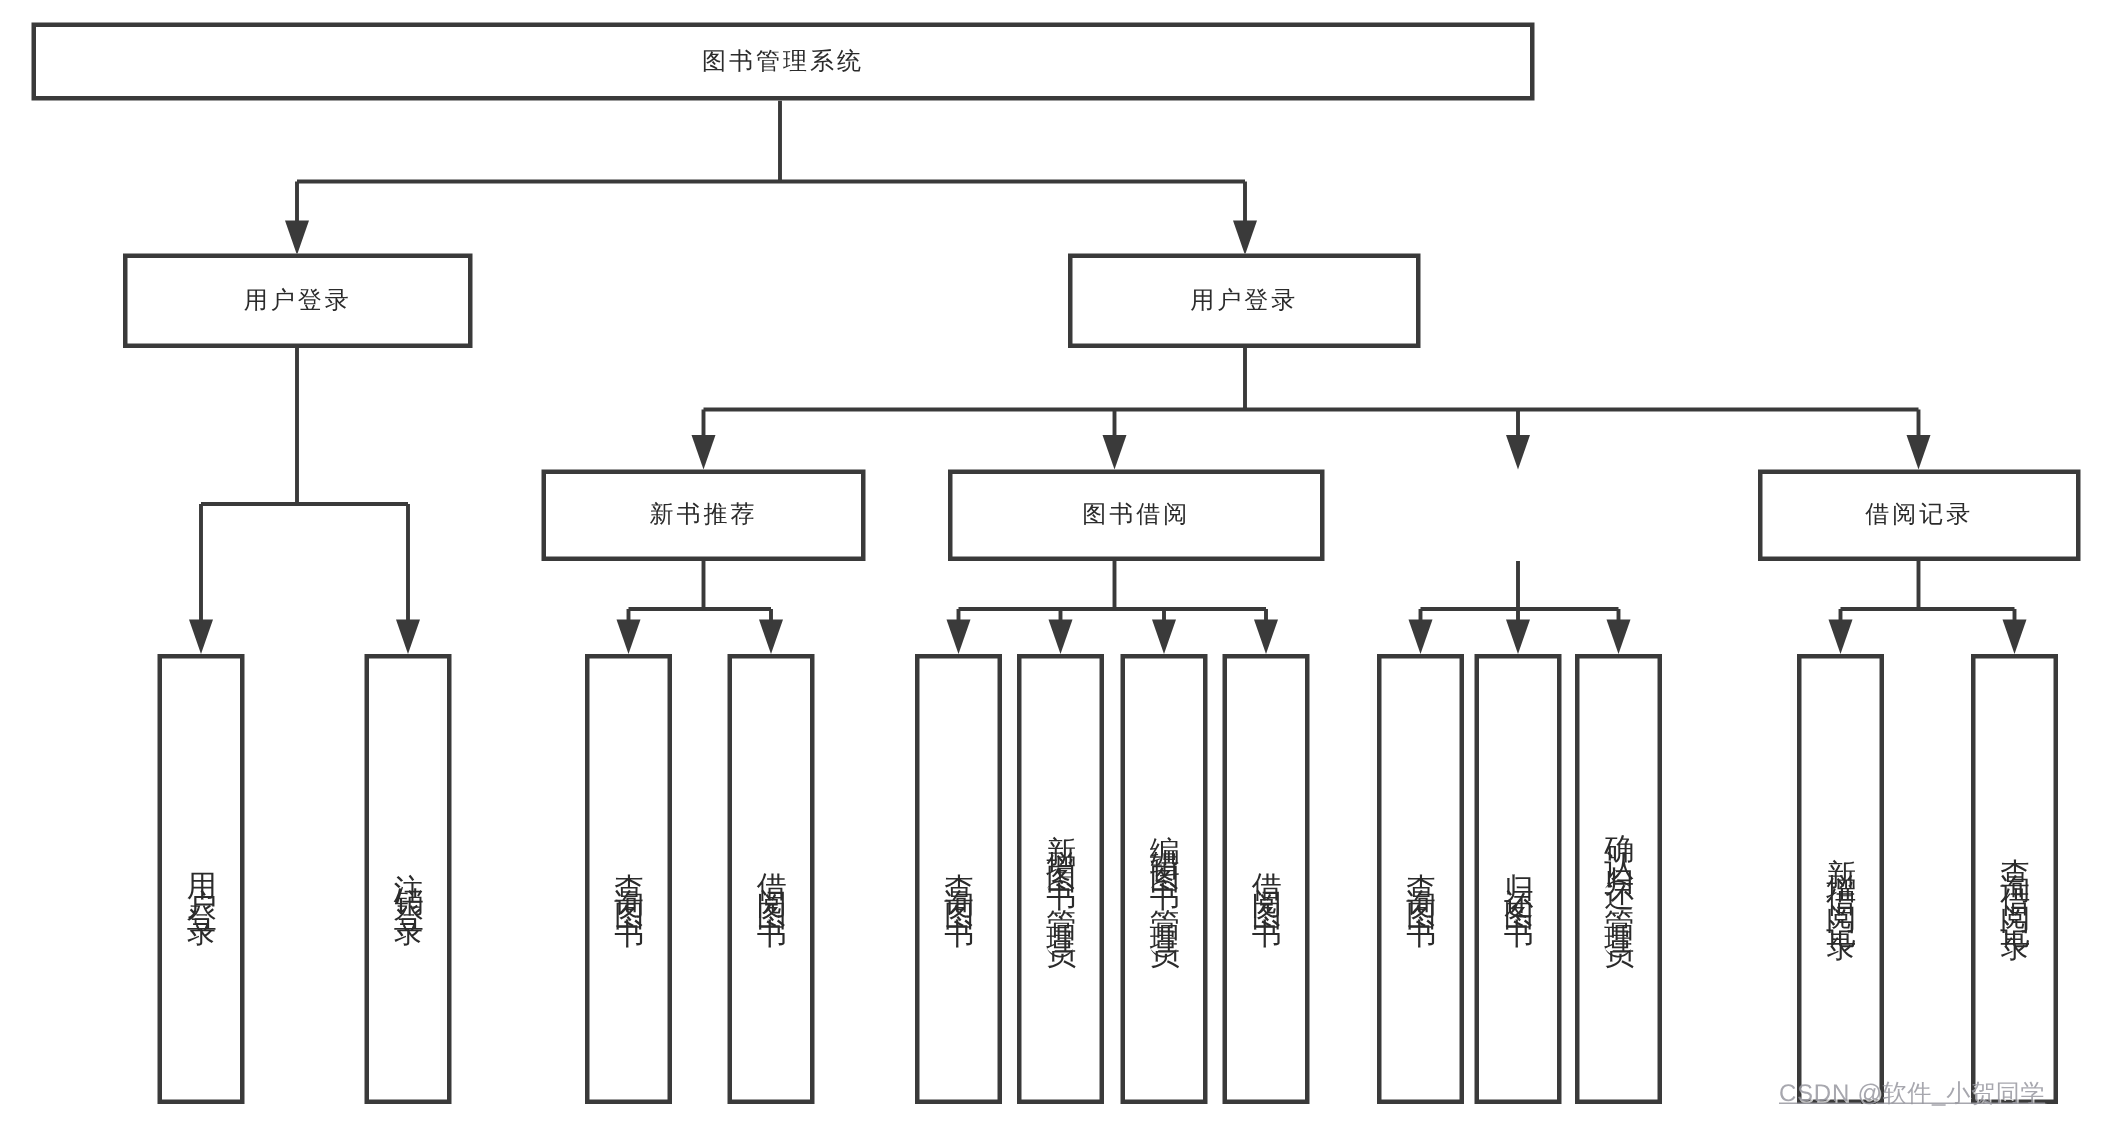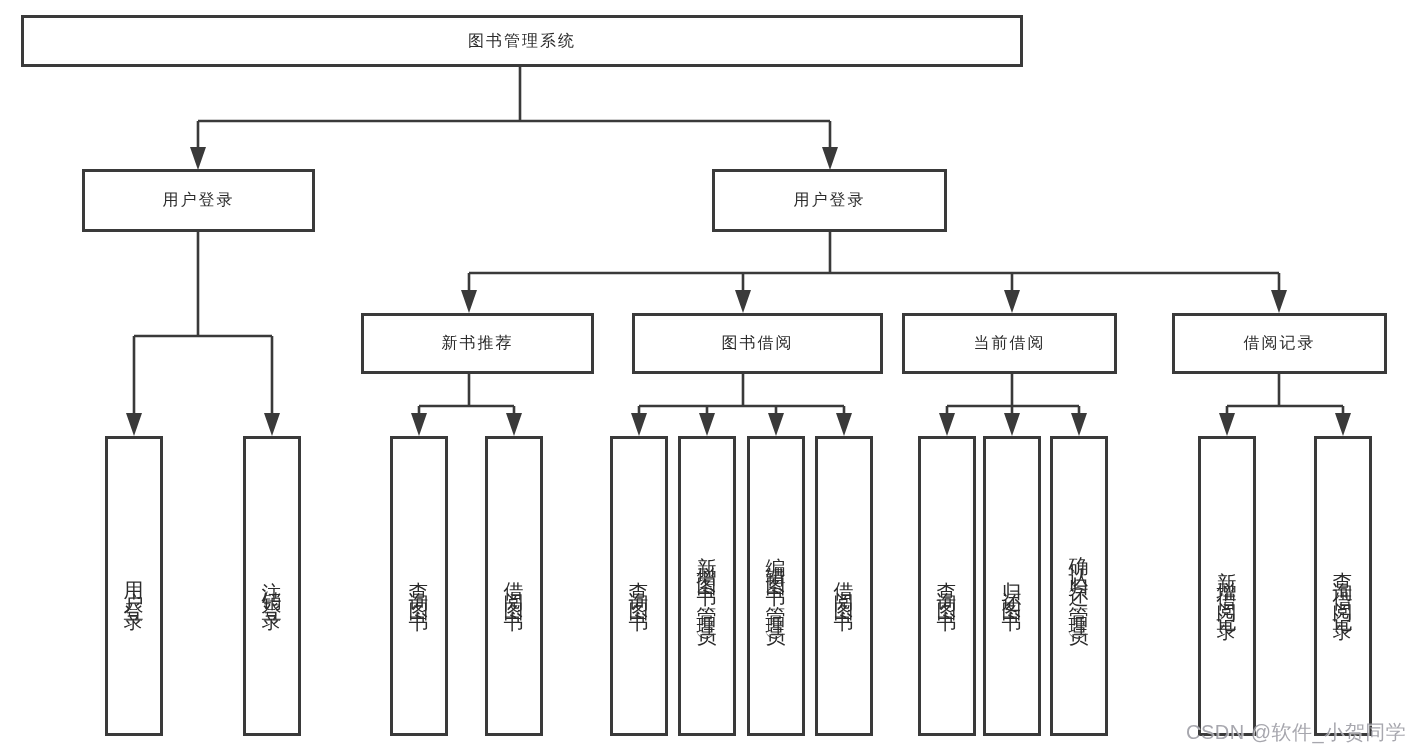--- a/index.html
+++ b/index.html
@@ -52,26 +52,27 @@
     writing-mode: vertical-rl;
     text-orientation: mixed;
     font-size: 20px;
     letter-spacing: 10px;
     line-height: 1;
   }
   #watermark {
     position: absolute;
     left: 1186px;
     top: 719px;
-    font-size: 20px;
+    font-size: 16px;
     color: rgba(152, 152, 160, 0.85);
     letter-spacing: 0.5px;
     white-space: nowrap;
     z-index: 10;
     text-shadow: 1px 1px 0 rgba(255,255,255,0.7);
+    text-decoration: underline;
   }
 </style>
 </head>
 <body>
 
 <div id="canvas">
 
   <svg id="connectors" viewBox="0 0 1405 747" xmlns="http://www.w3.org/2000/svg">
 
     <g>
@@ -126,28 +127,25 @@
     <span>图书管理系统</span>
   </div>
 
   <div class="node hnode" style="left:82px; top:169px; width:233px; height:63px;">
     <span>用户登录</span>
   </div>
   <div class="node hnode" style="left:712px; top:169px; width:235px; height:63px;">
     <span>用户登录</span>
   </div>
 
-  <div class="node hnode" style="left:361px; top:313px; width:233px; height:61px;">
+  <div class="node hnode" style="left:361px; top:313px; width:216px; height:61px;">
     <span>新书推荐</span>
   </div>
   <div class="node hnode" style="left:632px; top:313px; width:251px; height:61px;">
     <span>图书借阅</span>
-  </div>
-  <div class="node hnode" style="left:902px; top:313px; width:215px; height:61px;">
-    <span>当前借阅</span>
   </div>
   <div class="node hnode" style="left:1172px; top:313px; width:215px; height:61px;align-items:center;">
     <span>借阅记录</span>
   </div>
 
   <div class="node leaf" style="left:105px;">
     <span>用户登录</span>
   </div>
   <div class="node leaf" style="left:243px;">
     <span>注销登录</span>

